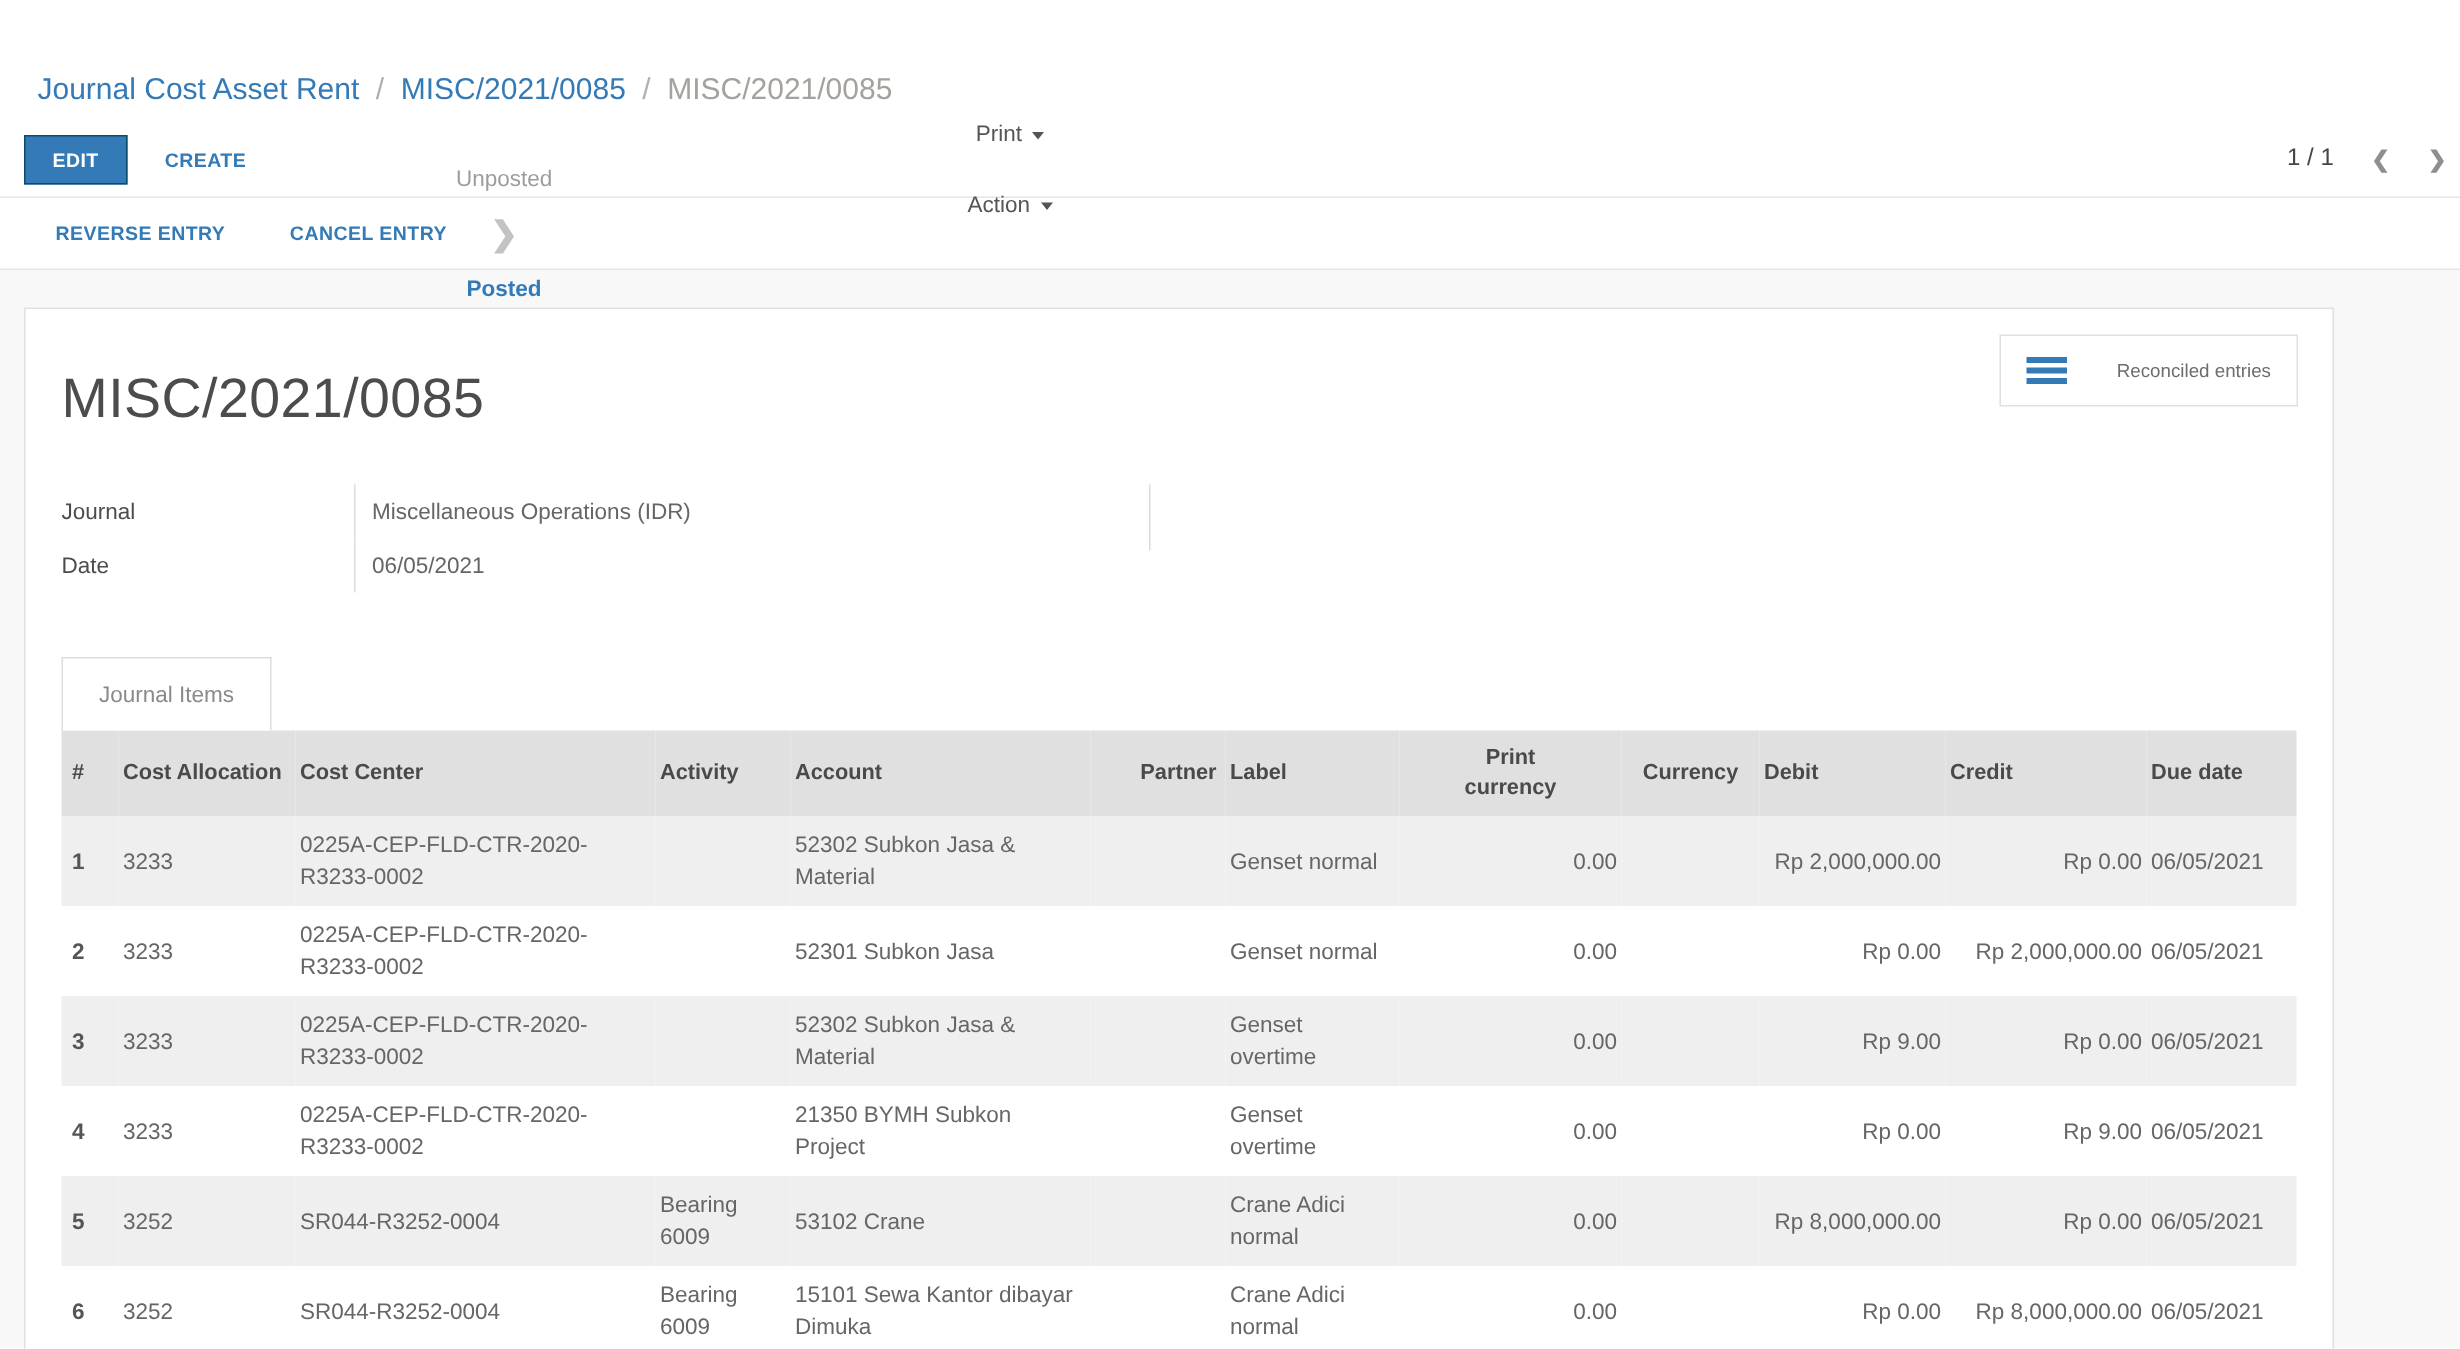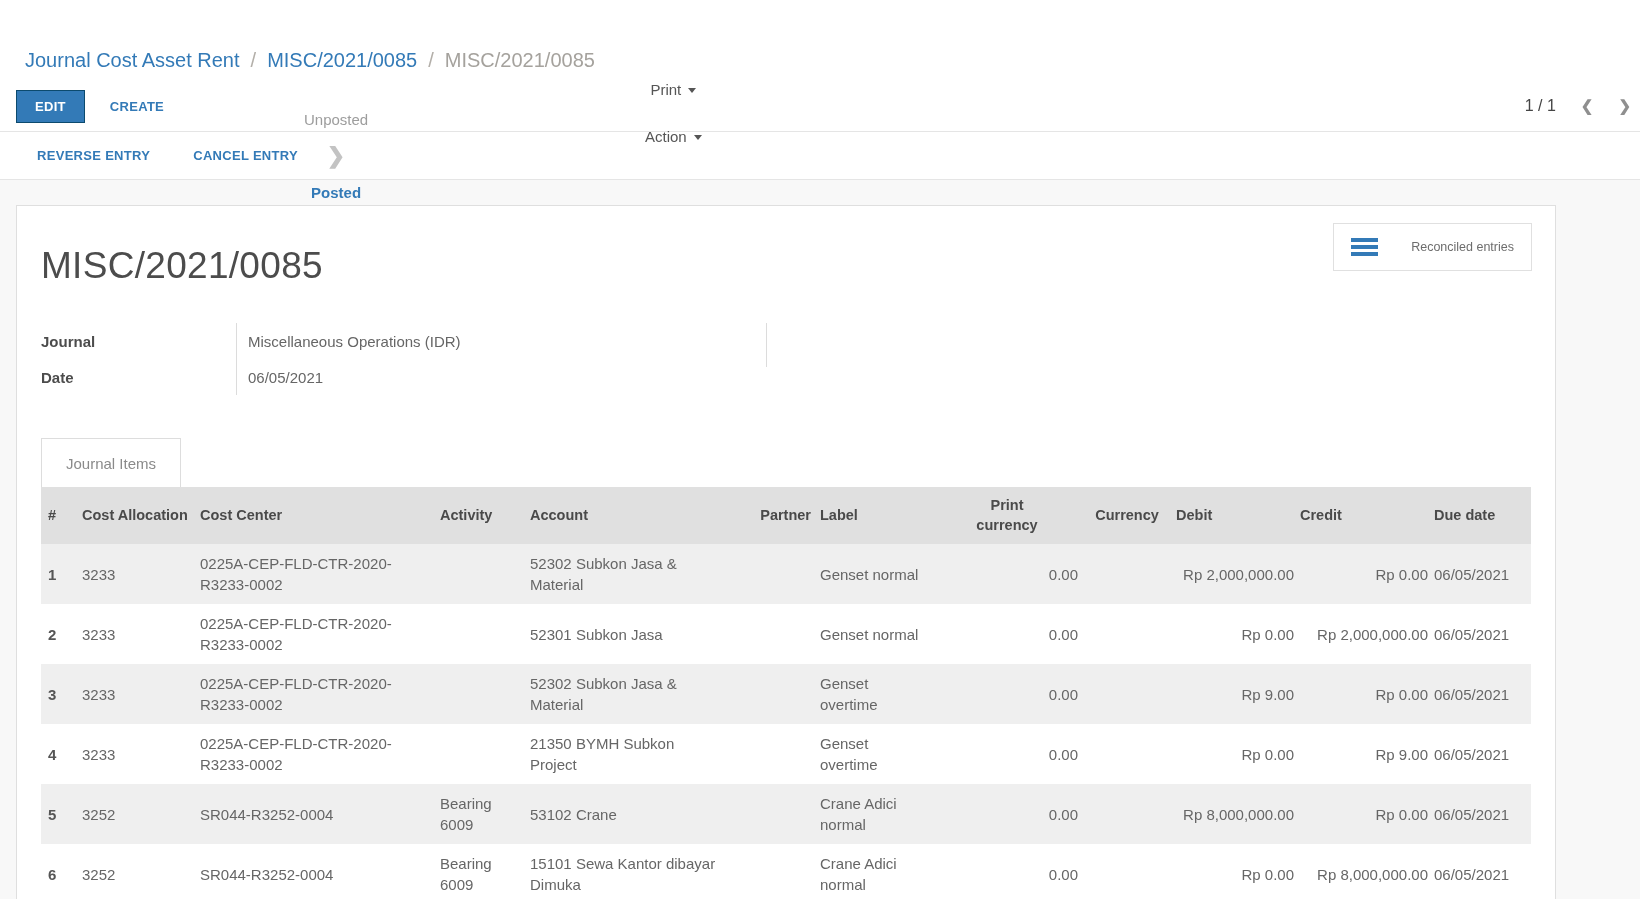--- a/index.html
+++ b/index.html
@@ -51,21 +51,21 @@
   .bars-icon { display:flex; flex-direction:column; gap:3px; }
   .bars-icon i { display:block; width:27px; height:4px; background:#337ab7; }
   .reconciled-label { font-size:12.5px; color:#6d6d6d;margin-left:20px; }
 
   .doc-title { margin:0; font-size:37px; font-weight:400; color:#4c4c4c; letter-spacing:.3px; }
 
   .fields { display:flex; margin-top:36px; }
   .fg-left { width:725px; }
   .fg-right { width:560px; }
   .field-row { display:flex; align-items:stretch; min-height:36px; }
-  .f-label { width:195px; display:flex; align-items:center; font-size:15px; font-weight:bold; color:#4c4c4c; }
+  .f-label { width:195px; display:flex; align-items:center; font-size:15px; font-weight:normal; color:#4c4c4c; }
   .fg-right .f-label { width:215px; padding-left:20px; }
   .f-value { flex:1; border-left:1px solid #dcdcdc; padding-left:11px; display:flex; align-items:center;
              font-size:15px; color:#666; min-height:36px; }
   .fg-right .f-value { min-height:44px; }
 
   .tab { display:inline-block; margin-top:43px; padding:16px 24px 15px; background:#fff;
          border:1px solid #ddd; border-bottom:none; font-size:15px; color:#8a8a8a; cursor:pointer; }
 
   
   table.jitems { width:1490px; border-collapse:collapse; table-layout:fixed; font-size:15px; }

